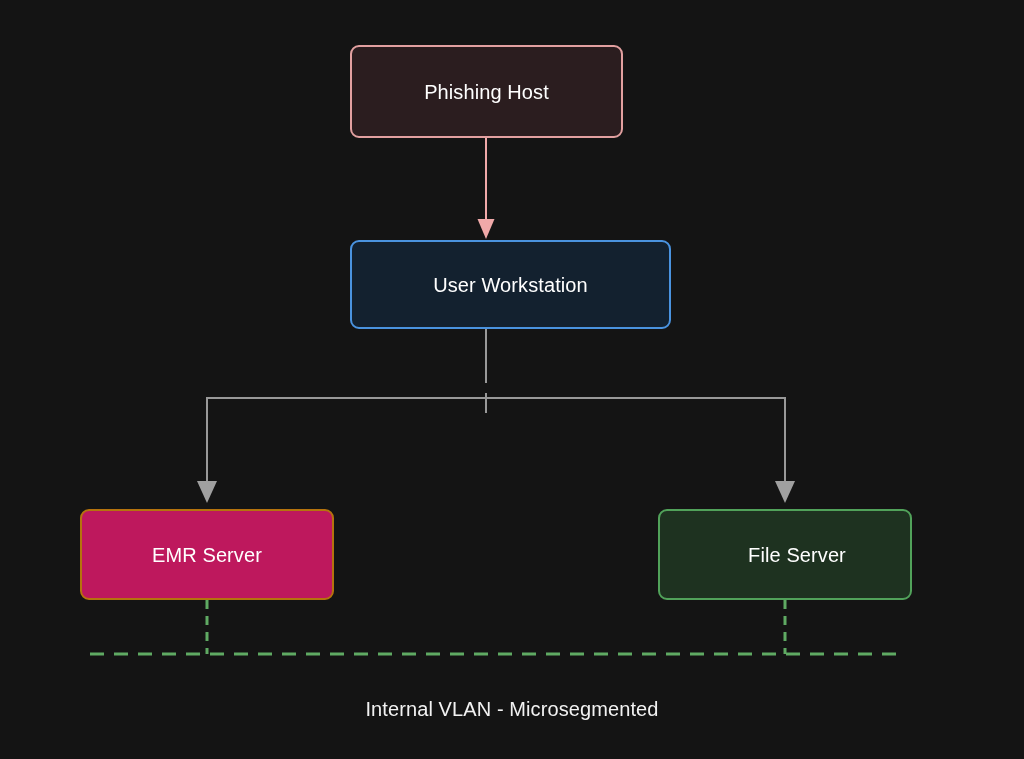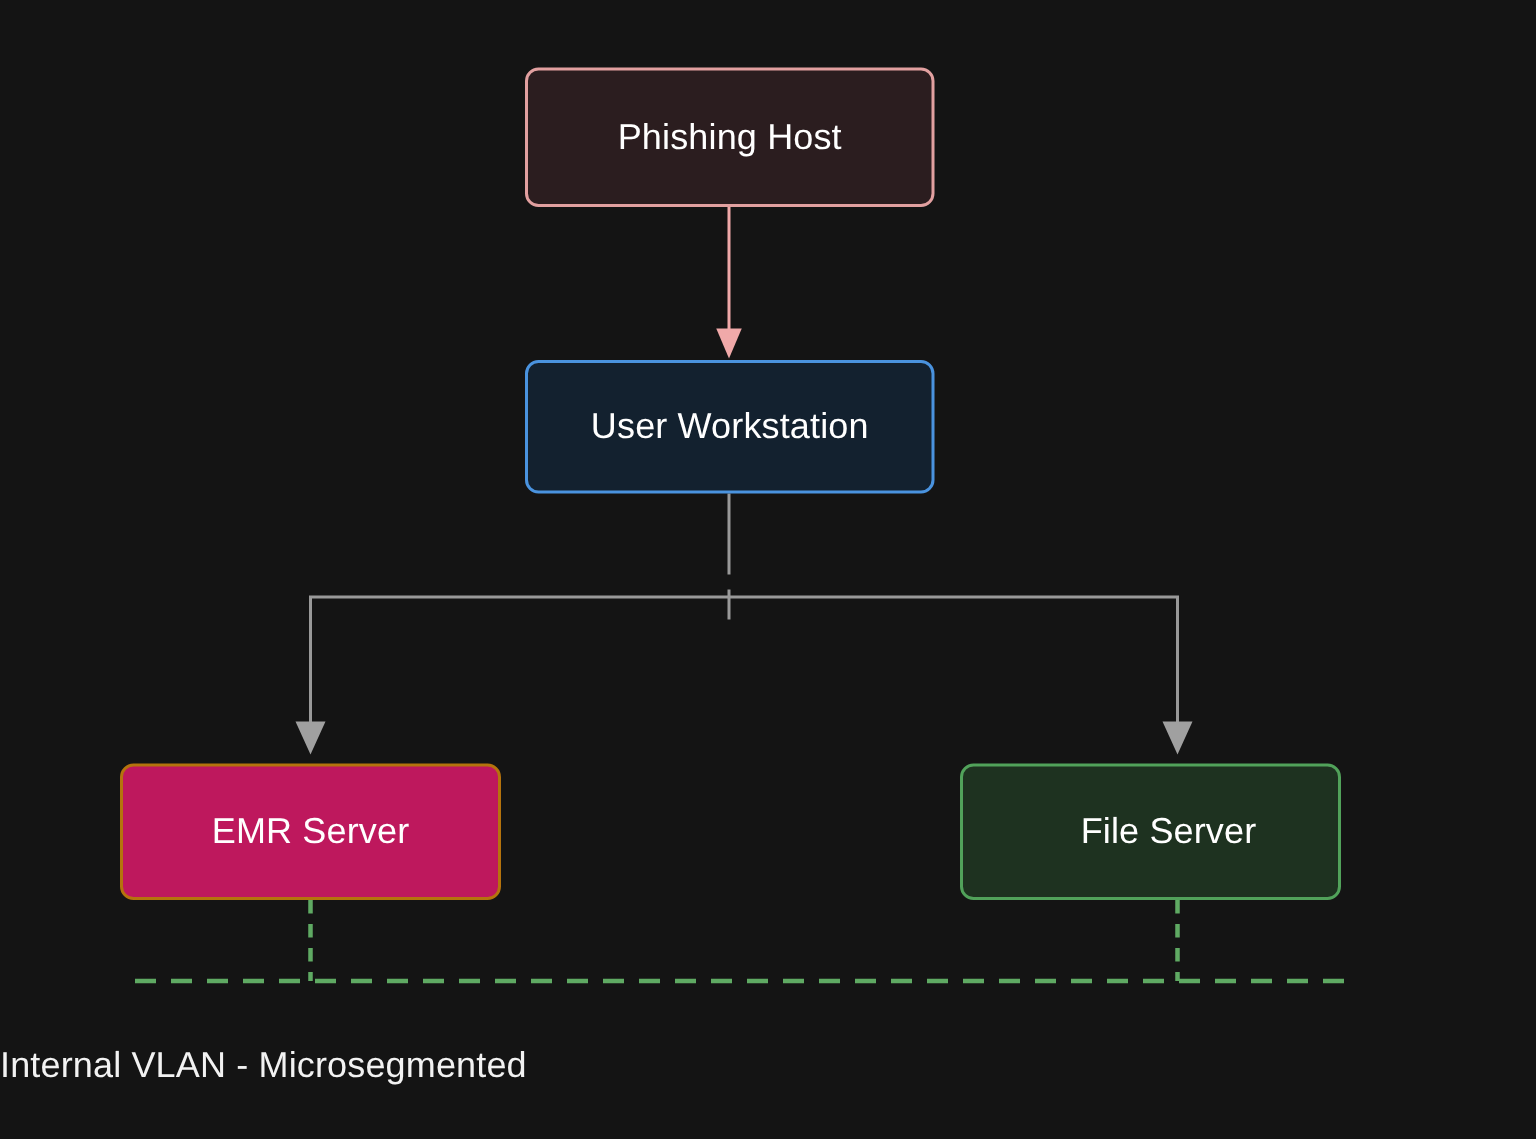--- a/index.html
+++ b/index.html
@@ -20,74 +20,75 @@
     position: absolute;
     box-sizing: border-box;
     border-radius: 9px;
     border-width: 2px;
     border-style: solid;
     display: flex;
     align-items: center;
     justify-content: center;
   }
   .node-label {
-    font-size: 24px;
+    font-size: 20px;
     line-height: 1;
     color: #ffffff;
     white-space: nowrap;
     letter-spacing: 0.1px;
   }
   #node-phishing-host {
     left: 350px;
     top: 45px;
     width: 273px;
     height: 93px;
     background: #2b1d1f;
     border-color: #e2a0a0;
   }
   #node-user-workstation {
     left: 350px;
     top: 240px;
-    width: 273px;
+    width: 321px;
     height: 89px;
     background: #13212f;
     border-color: #4a93df;
     justify-content: center;
   }
   #node-emr-server {
     left: 80px;
     top: 509px;
     width: 254px;
     height: 91px;
     background: #be185d;
     border-color: #b5730d;
   }
   #node-file-server {
-    left: 640px;
+    left: 658px;
     top: 509px;
     width: 254px;
     height: 91px;
     background: #1e3220;
     border-color: #51a25a;
     padding-left: 24px;
   }
   #edge-layer {
     position: absolute;
     left: 0;
     top: 0;
     width: 1024px;
     height: 759px;
     pointer-events: none;
   }
   #vlan-caption {
     position: absolute;
     left: 0;
     top: 699px;
     width: 1024px;
-    font-size: 24px;
+    text-align: center;
+    font-size: 20px;
     color: #f2f2f2;
     line-height: 1;
     letter-spacing: 0.1px;
   }
 </style>
 </head>
 <body>
 
 <div id="canvas">
 

